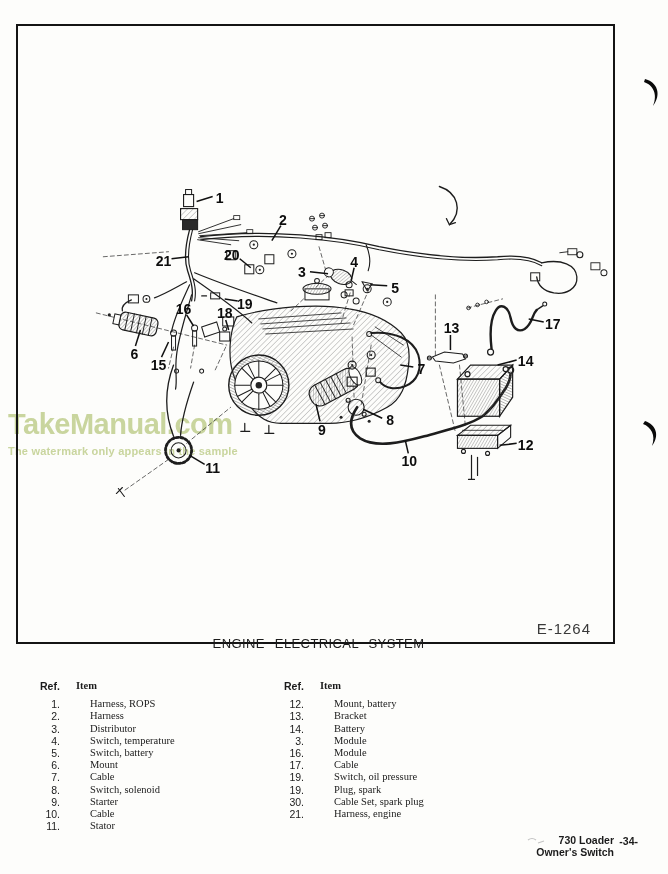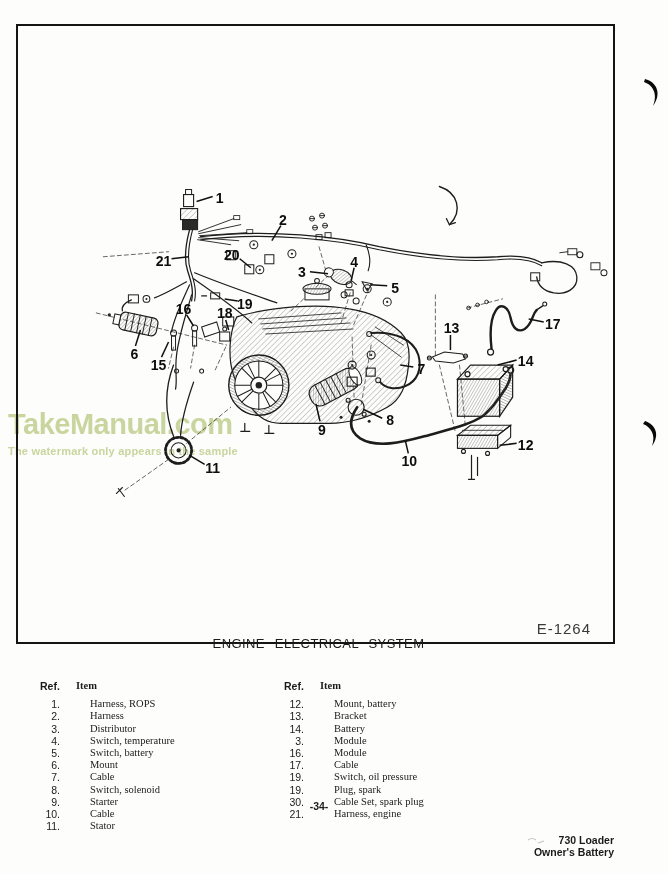--- a/index.html
+++ b/index.html
@@ -36,21 +36,21 @@
   .parts{position:absolute;z-index:3;font-size:10.5px;line-height:12.2px;}
   .parts-left{left:40px;top:680px;}
   .parts-right{left:284px;top:680px;}
   .parts .hdr{font-weight:bold;margin-bottom:6px;gap:16px;}
   .prow{display:grid;grid-template-columns:20px 1fr;column-gap:30px;}
   .prow .ref{text-align:right;white-space:nowrap;}
   .prow .item{white-space:nowrap;font-family:Liberation Serif, serif;}
   .parts .hdr .ref{text-align:left;}
 
   .footer-page{
-    position:absolute;left:0;top:800px;width:638px;text-align:center;
+    position:absolute;left:0;top:835px;width:638px;text-align:right;
     font-weight:bold;font-size:10.5px;z-index:3;
   }
   .footer-doc{
     position:absolute;right:54px;top:834px;text-align:right;
     font-weight:bold;font-size:10.5px;line-height:12px;z-index:3;
   }
   .scan-marks{position:absolute;inset:0;z-index:4;pointer-events:none;}
 </style>
 </head>
 <body>
@@ -491,21 +491,21 @@
       </div>
     <div class="prow">
         <span class="ref">21.</span>
         <span class="item">Harness, engine</span>
       </div>
   </div>
 
   <div class="footer-page">-34-</div>
   <div class="footer-doc">
     <div>730 Loader</div>
-    <div>Owner's Battery</div>
+    <div>Owner's Switch</div>
   </div>
 
   <svg class="scan-marks" width="668" height="874" viewBox="0 0 668 874" xmlns="http://www.w3.org/2000/svg">
     <path d="M645,79 C657,82 662,94 653,106 C658,94 653,85 644,82 Z" fill="#0a0a0a"></path>
     <path d="M645,421 C656,425 660,435 652,446 C656,435 651,427 643,424 Z" fill="#0a0a0a"></path>
     <path d="M528,840 q4,-3 8,0 M538,843 l6,-2" stroke="#c4c4c4" stroke-width="1.2" fill="none"></path>
   </svg>
 </div>
 
 </body></html>

